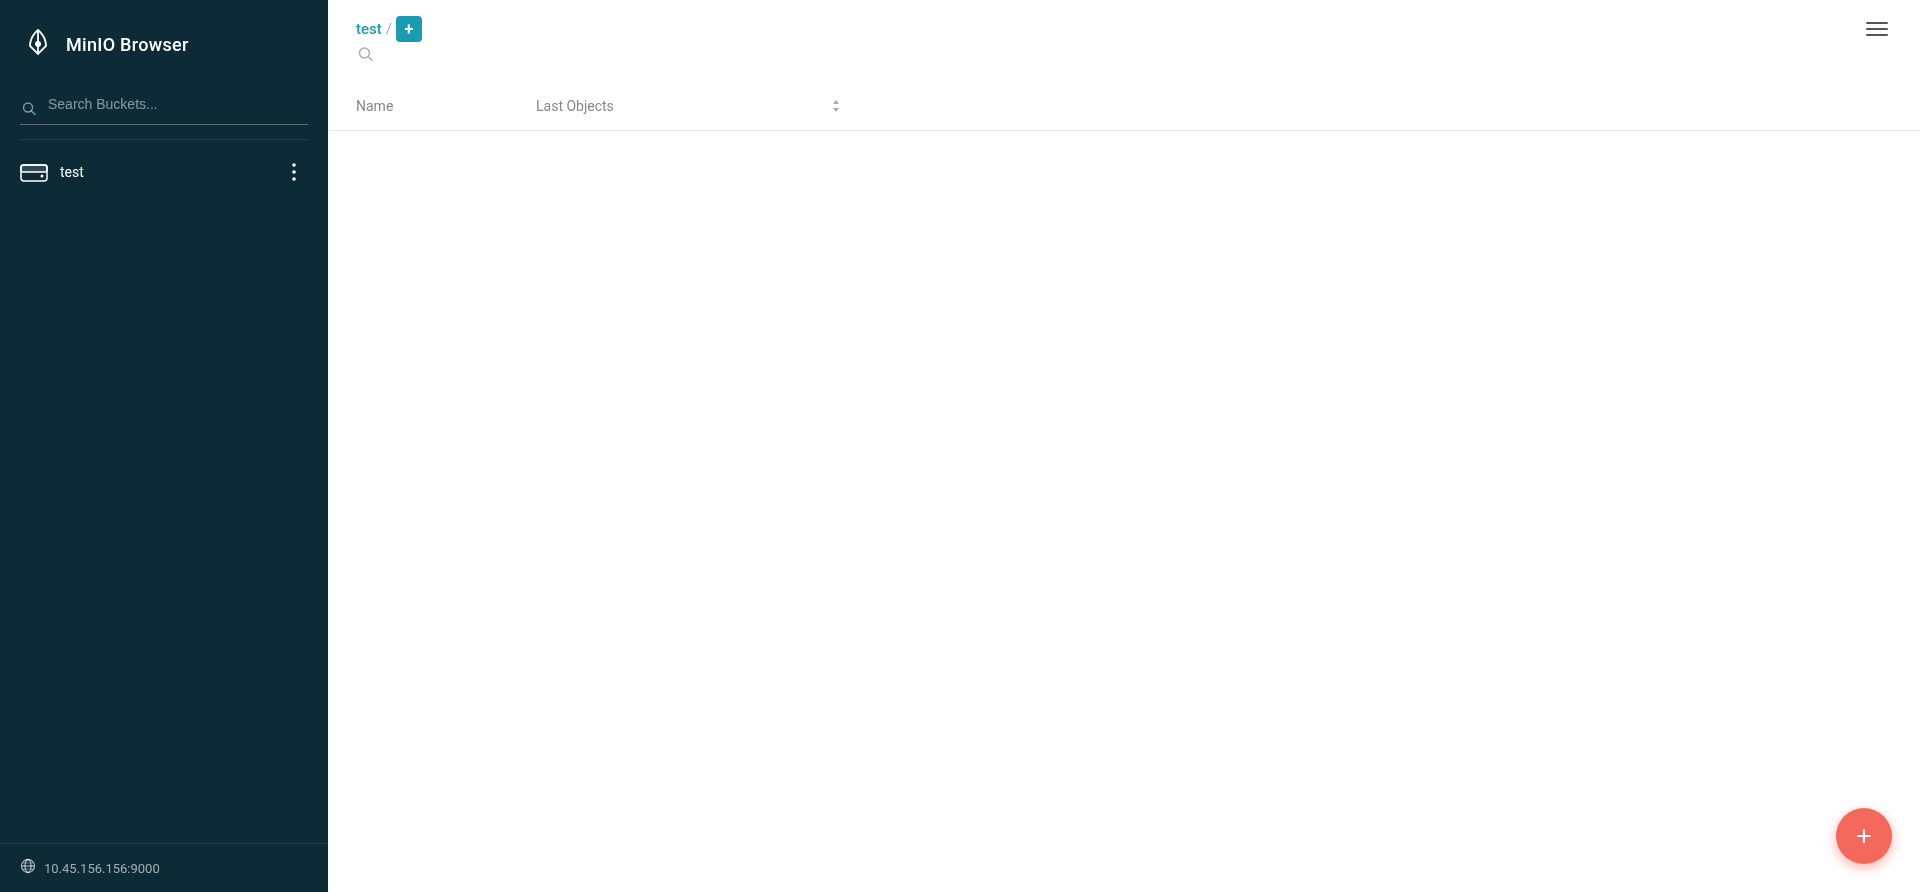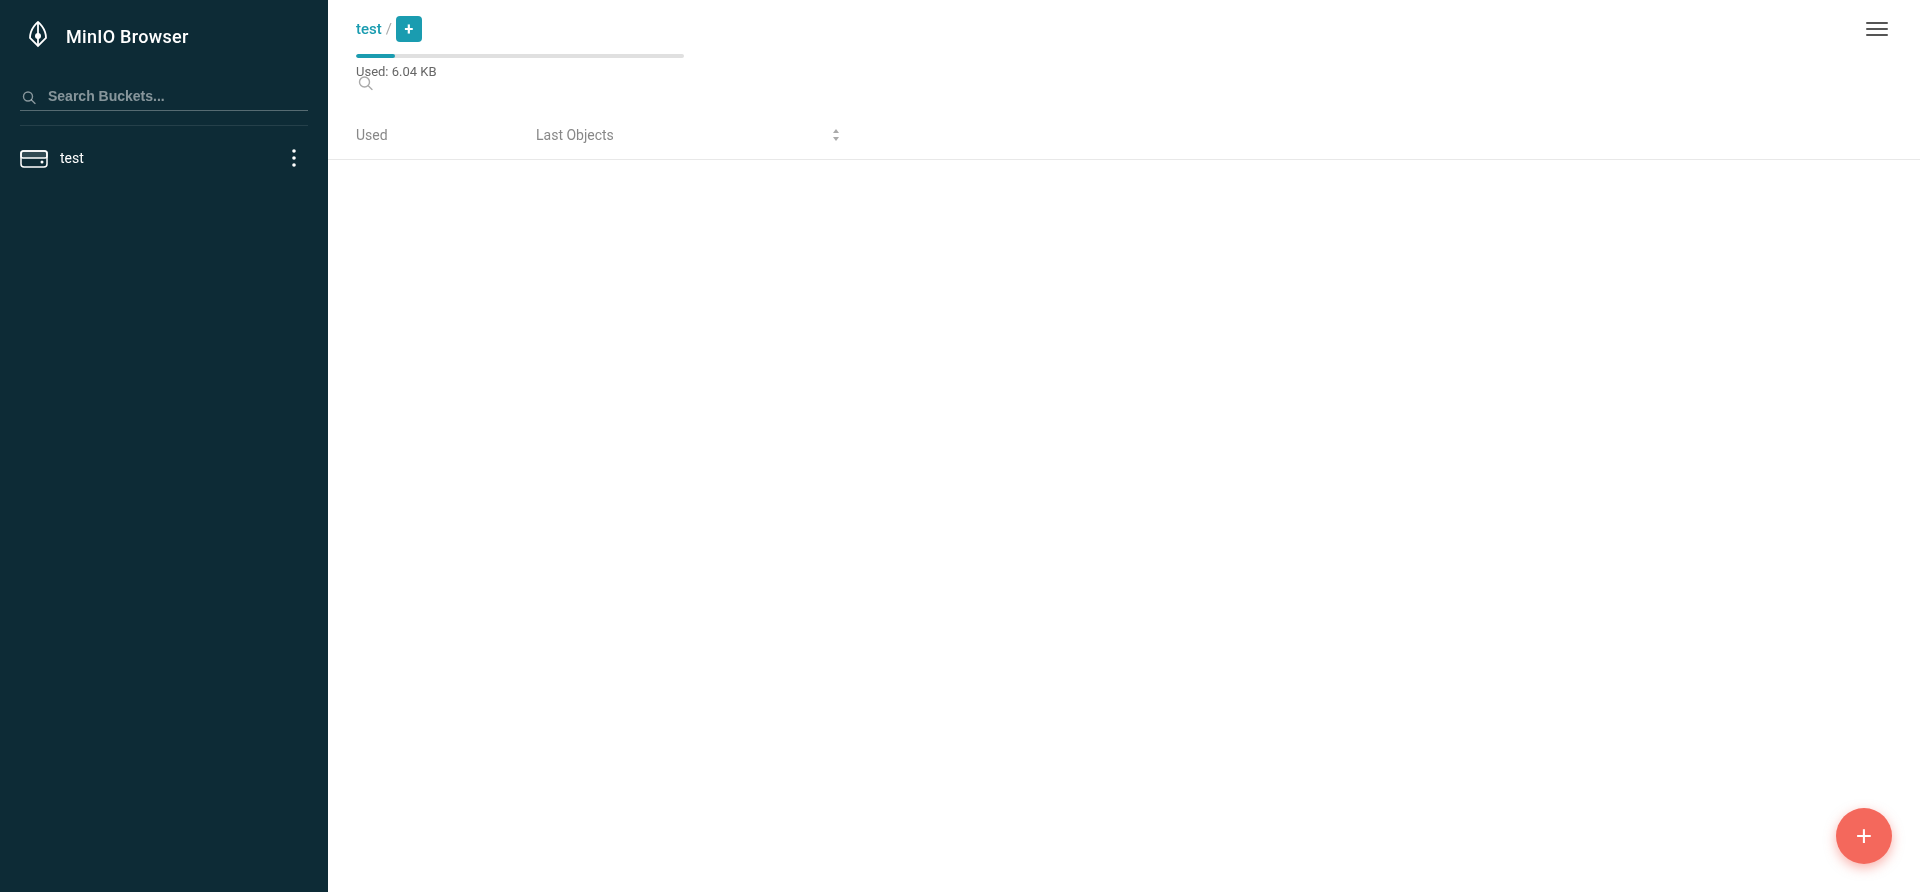--- a/index.html
+++ b/index.html
@@ -26,20 +26,21 @@
       flex-direction: column;
       height: 100%;
       color: #ffffff;
     }
 
     .sidebar-header {
       display: flex;
       align-items: center;
       padding: 18px 20px;
       gap: 10px;
+      margin-top: 8px;
     }
 
     .sidebar-logo {
       width: 36px;
       height: 36px;
       flex-shrink: 0;
     }
 
     .sidebar-title {
       font-size: 18px;
@@ -53,23 +54,22 @@
       position: relative;
     }
 
     .sidebar-search-input {
       width: 100%;
       background: transparent;
       border: none;
       border-bottom: 1px solid rgba(255,255,255,0.3);
       color: rgba(255,255,255,0.6);
       font-size: 14px;
-      padding: 6px 6px 6px 28px;
+      padding: 6px 6px 12px 28px;
       outline: none;
-      font-weight: bold;
     }
 
     .sidebar-search-input::placeholder {
       color: rgba(255,255,255,0.5);
     }
 
     .sidebar-search-icon {
       position: absolute;
       left: 22px;
       top: 50%;
@@ -365,54 +365,60 @@
       <div class="bucket-menu-btn">
         <svg width="4" height="18" viewBox="0 0 4 18" fill="white">
           <circle cx="2" cy="2" r="1.8" fill="white"></circle>
           <circle cx="2" cy="9" r="1.8" fill="white"></circle>
           <circle cx="2" cy="16" r="1.8" fill="white"></circle>
         </svg>
       </div>
     </div>
   </div>
 
+  <div class="sidebar-footer">
+    <span class="sidebar-footer-globe">
+      <svg width="16" height="16" viewBox="0 0 16 16" fill="none">
+        <circle cx="8" cy="8" r="6.5" stroke="rgba(255,255,255,0.6)" stroke-width="1.3"></circle>
+        <ellipse cx="8" cy="8" rx="3" ry="6.5" stroke="rgba(255,255,255,0.6)" stroke-width="1.3"></ellipse>
+        <line x1="1.5" y1="8" x2="14.5" y2="8" stroke="rgba(255,255,255,0.6)" stroke-width="1.3"></line>
+        <line x1="2.5" y1="5" x2="13.5" y2="5" stroke="rgba(255,255,255,0.4)" stroke-width="1"></line>
+        <line x1="2.5" y1="11" x2="13.5" y2="11" stroke="rgba(255,255,255,0.4)" stroke-width="1"></line>
+      </svg>
+    </span>
+    <span class="sidebar-footer-address">10.45.156.156:9000</span>
+  </div>
 </div>
 
 <div class="main-content">
   <div class="main-header">
     <div class="breadcrumb">
       <span class="breadcrumb-link">test</span>
       <span class="breadcrumb-separator">/</span>
       <div class="breadcrumb-add-btn">+</div>
     </div>
     <div class="main-menu-btn">
       <span></span>
       <span></span>
       <span></span>
     </div>
   </div>
 
-  <div class="storage-bar-container">
-    <div class="storage-bar-track">
-      <div class="storage-bar-fill" style="width: 12%;"></div>
-    </div>
-    <div class="storage-used">Used: 6.04 KB</div>
-  </div>
 
   <div class="search-objects-container">
     <span class="search-objects-icon">
       <svg width="15" height="15" viewBox="0 0 15 15" fill="none">
         <circle cx="6.5" cy="6.5" r="5" stroke="#aaa" stroke-width="1.4"></circle>
         <line x1="10.5" y1="10.5" x2="14" y2="14" stroke="#aaa" stroke-width="1.4" stroke-linecap="round"></line>
       </svg>
     </span>
   </div>
 
   <div class="table-header">
-    <div class="table-col-size">Used</div>
+    <div class="table-col-size">Name</div>
     <div class="table-col-last-modified">Last Objects</div>
     <div class="table-col-sort">
       <svg width="12" height="16" viewBox="0 0 12 16" fill="none">
         <path d="M6 2L3 6H9L6 2Z" fill="#aaa"></path>
         <path d="M6 14L3 10H9L6 14Z" fill="#aaa"></path>
       </svg>
     </div>
   </div>
 
   <div class="table-body"></div>

